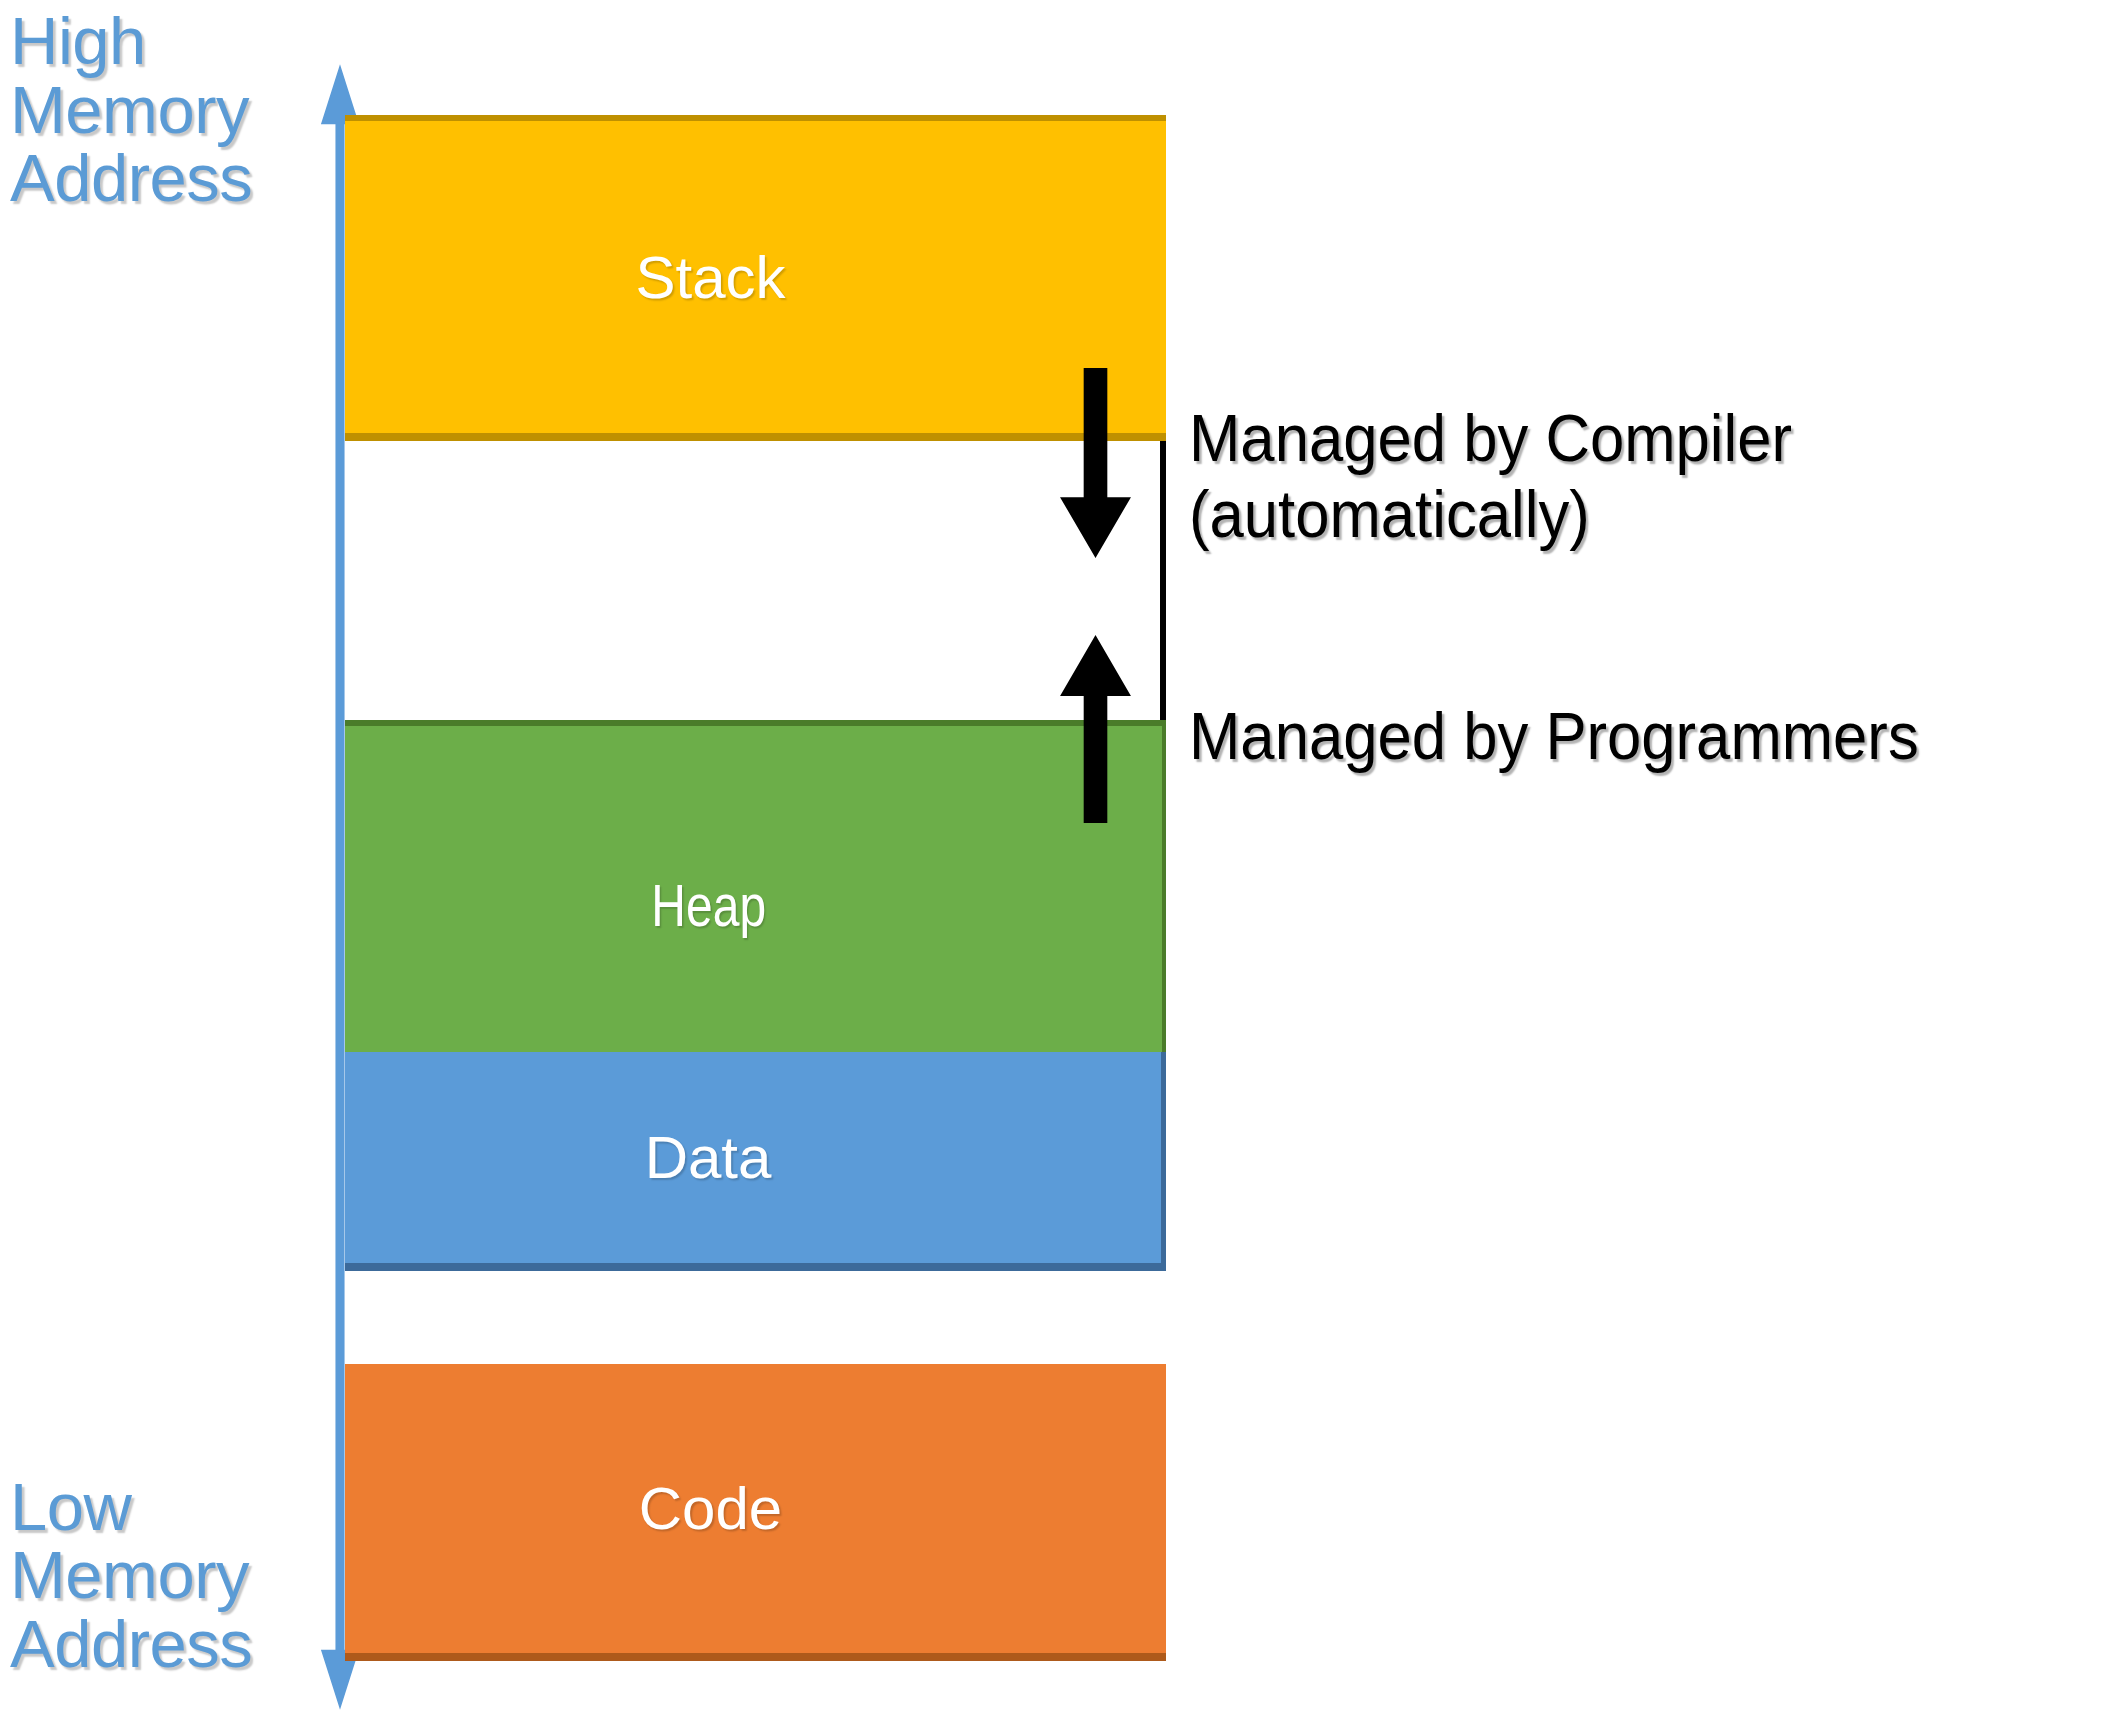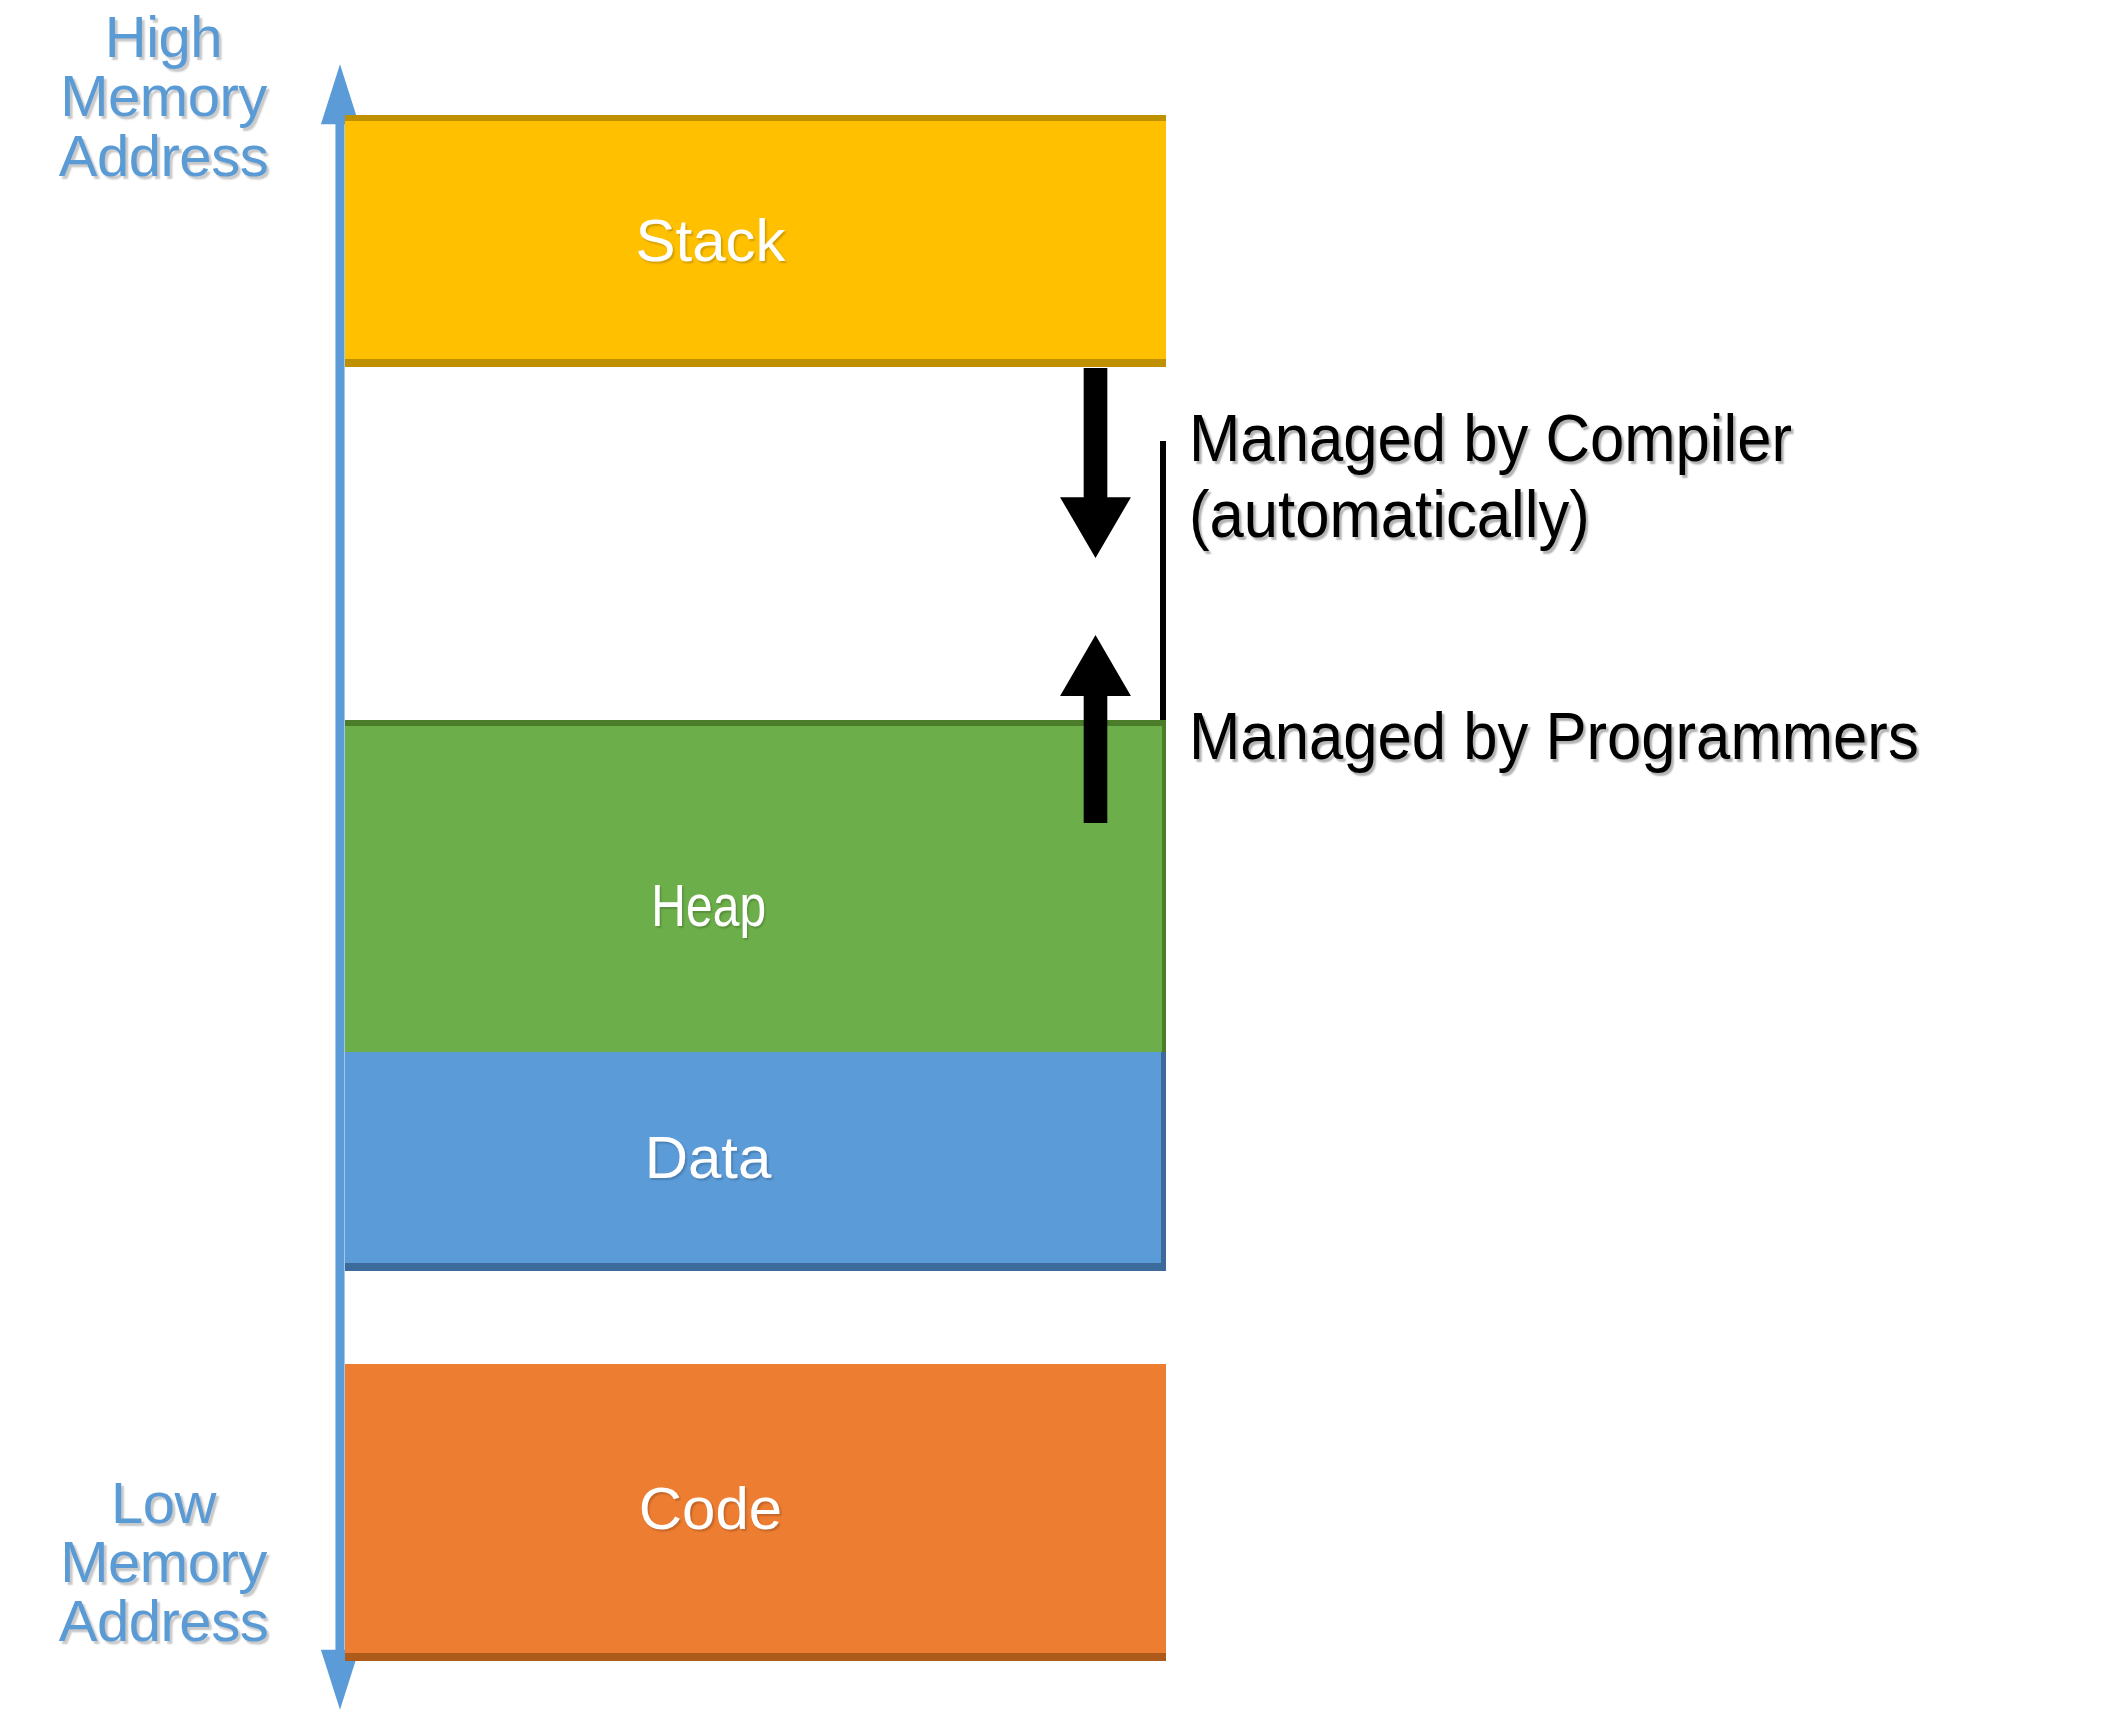--- a/index.html
+++ b/index.html
@@ -16,25 +16,25 @@
     height: 1735px;
     background: #ffffff;
     overflow: hidden;
   }
 
   
   .axis-label {
     position: absolute;
     color: #5B9BD5;
     font-family: "Liberation Sans", sans-serif;
-    font-size: 58px;
+    font-size: 67px;
     line-height: 1.02;
-    text-align: center;
+    text-align: left;
     width: 327px;
-    left: 0px;
+    left: 10px;
     text-shadow: 2.7px 2.7px 1.8px rgba(0,0,0,0.22);
     white-space: pre-line;
     letter-spacing: -0.5px;
   }
   #axis-label-high { top: 7.3px; }
   #axis-label-low  { top: 1473px; }
 
   
   .axis-arrow {
     position: absolute;
@@ -57,21 +57,21 @@
     font-size: 60px;
     font-family: "Liberation Sans", sans-serif;
     text-shadow: 1.8px 1.8px 1.8px rgba(0,0,0,0.18);
   }
   .seg-text {
     position: relative;
     left: -45px;
     display: block;
   }
   #seg-stack {
-    top: 115px; height: 252px;
+    top: 115px; height: 326px;
     background: #FFC000;
     border-top: 6.4px solid #BF9000;
     border-bottom: 8.2px solid #BF9000;
   }
   #seg-gap {
     top: 441px; height: 279px;
     background: #ffffff;
     border-right: 6.4px solid #000000;
   }
   #seg-heap {

